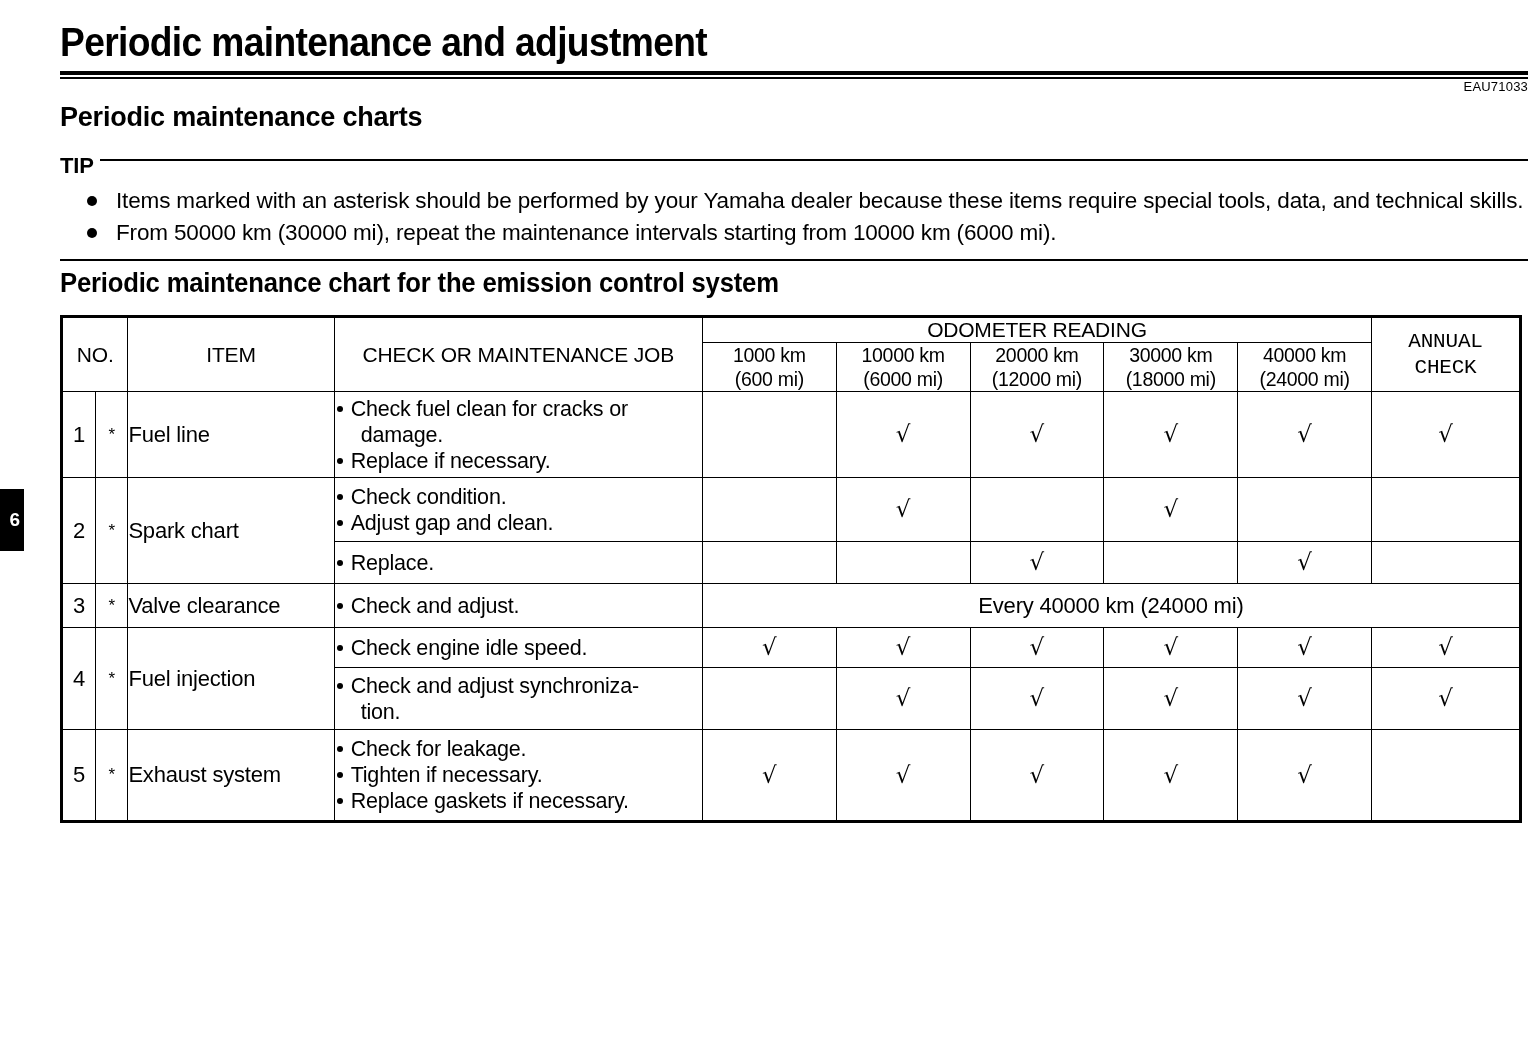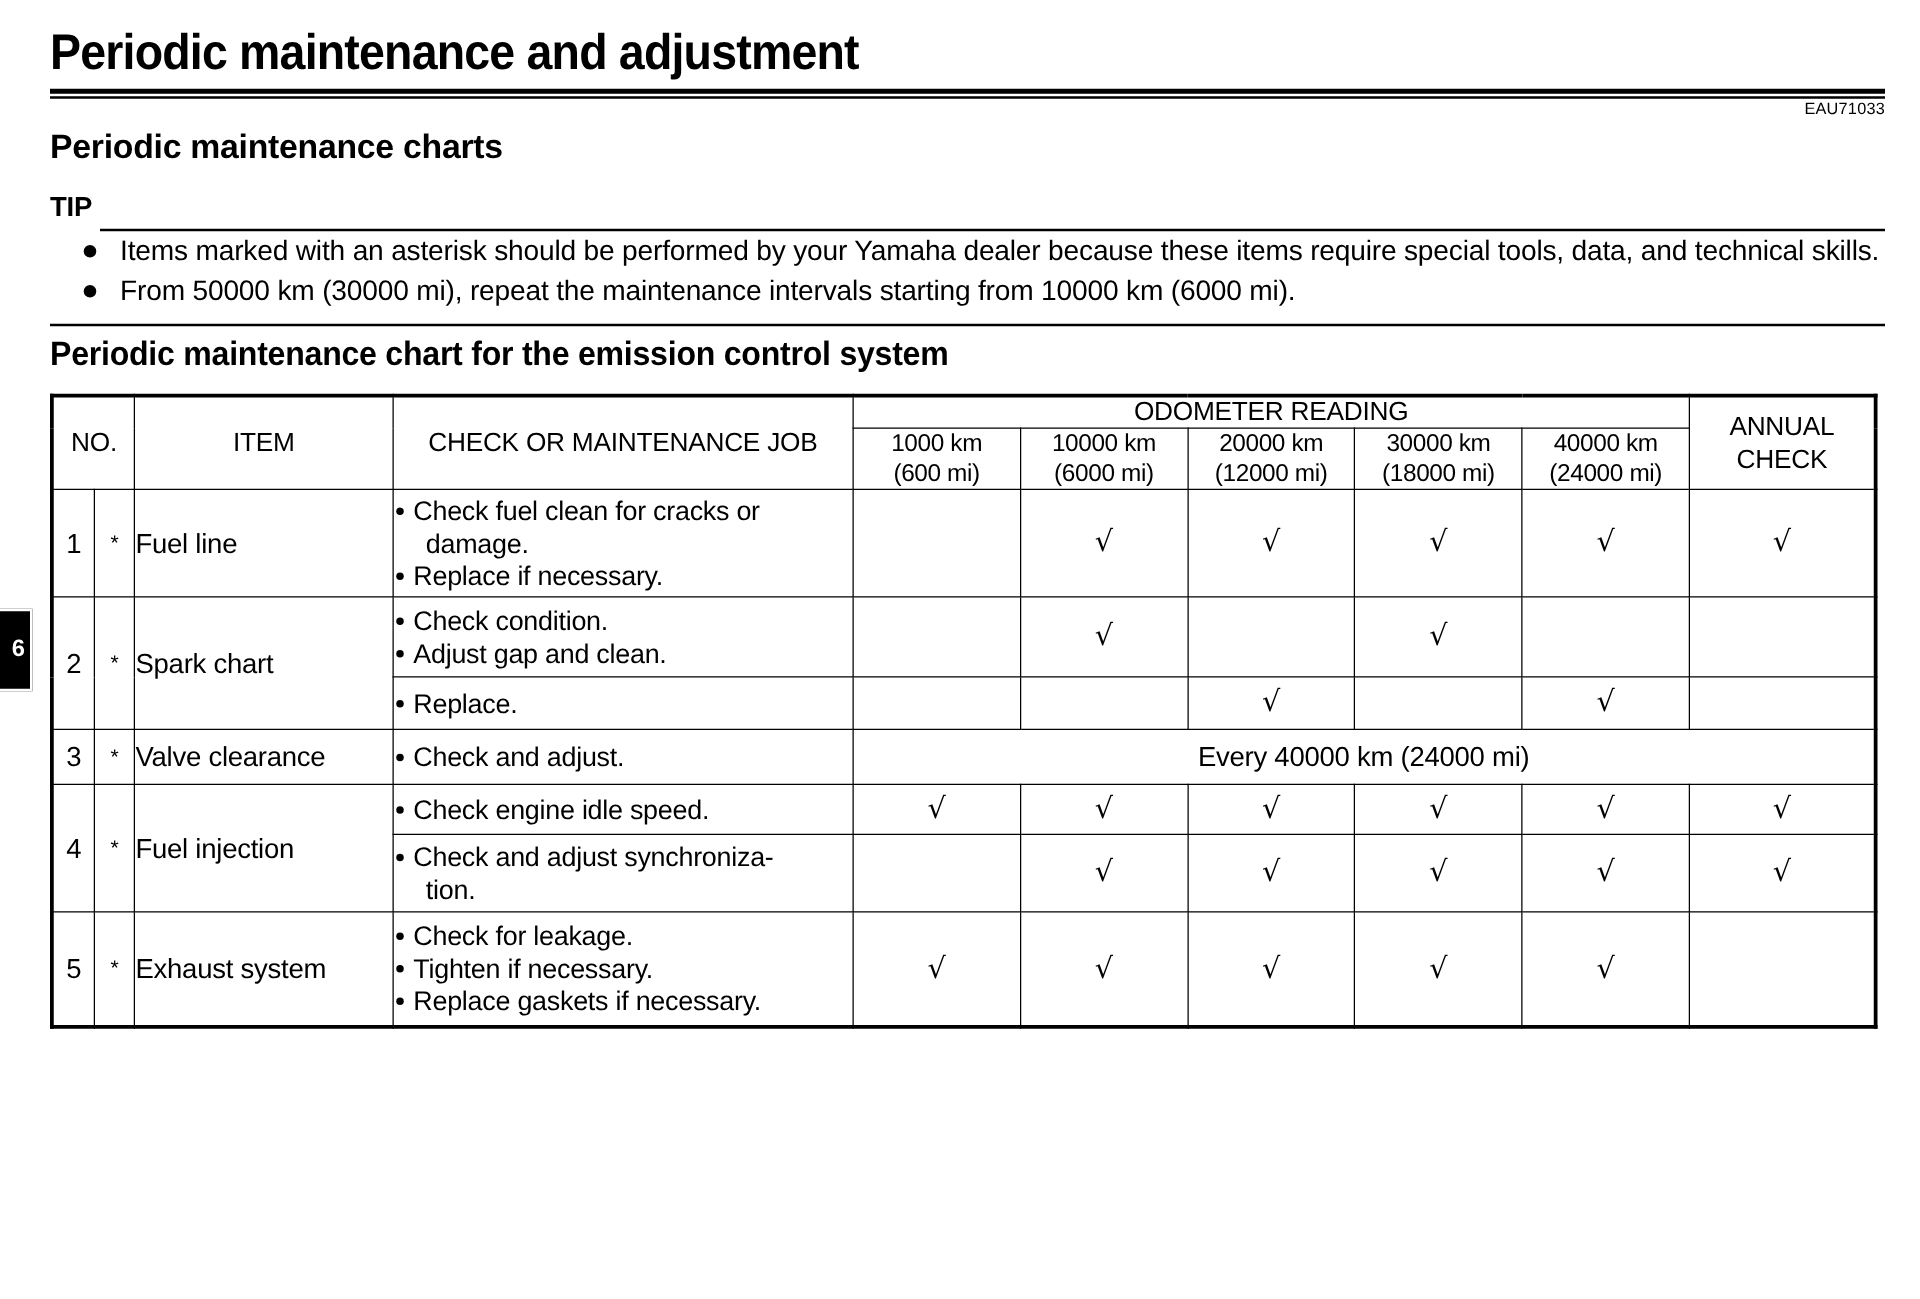--- a/index.html
+++ b/index.html
@@ -33,21 +33,21 @@
     transform: translateY(-50%);
     color: #ffffff;
     font-size: 19px;
     font-weight: bold;
     font-family: "Liberation Sans", sans-serif;
   }
 
   
   .page {
     position: absolute;
-    left: 40px;
+    left: 60px;
     top: 0;
     width: 1468px;
     height: 1039px;
   }
 
   
   .doc-title {
     font-size: 40px;
     font-weight: bold;
     letter-spacing: -0.7px;
@@ -85,21 +85,21 @@
   }
   .sec-head.condensed {
     transform: scaleX(0.95);
     transform-origin: left center;
   }
 
   
   .tip-wrap { margin-top: 20px; }
   .tip-head-row {
     display: flex;
-    align-items: flex-end;
+    align-items: flex-start;
   }
   .tip-label {
     font-size: 22px;
     font-weight: bold;
     letter-spacing: -0.2px;
     padding-right: 6px;
     flex: 0 0 auto;
   }
   .tip-rule {
     flex: 1 1 auto;
@@ -182,20 +182,21 @@
     padding: 5px 1px 7px 1px;
     margin-top: 20px;
   }
   .th-annual {
     text-align: center;
     font-size: 21px;
     font-weight: bold;
     line-height: 26px;
     letter-spacing: -0.2px;
     padding: 4px 2px;
+    font-family: Liberation Mono, monospace;
   }
 
   
   .c-no {
     text-align: center;
     font-size: 22px;
     font-weight: bold;
   }
   .c-ast {
     text-align: center;

